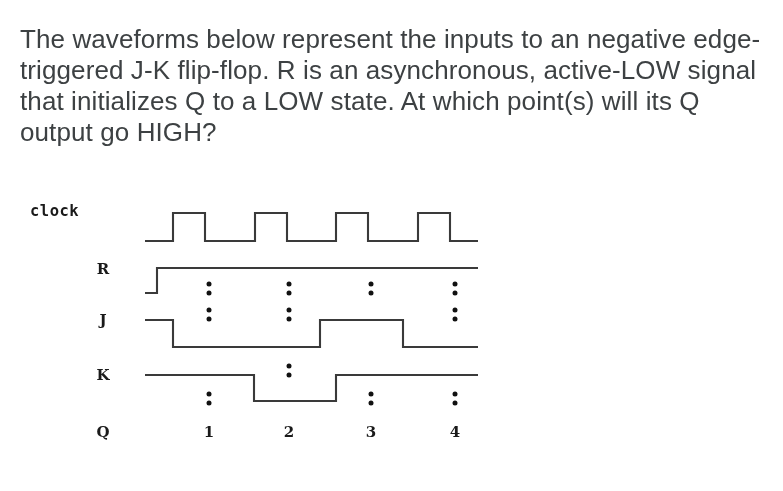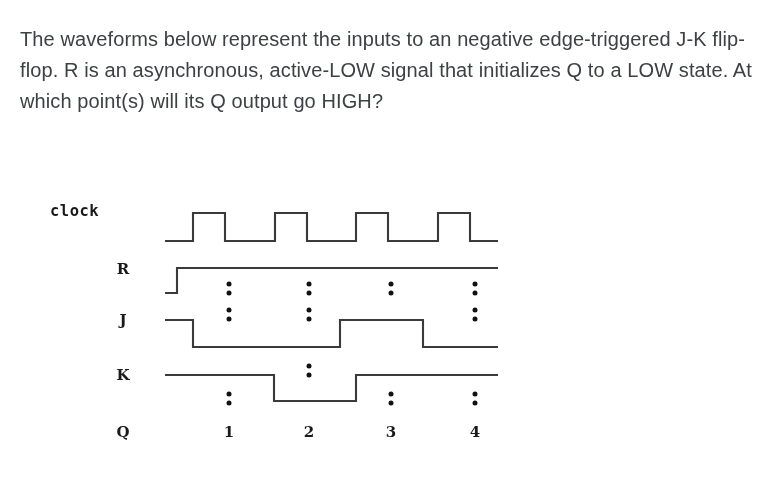--- a/index.html
+++ b/index.html
@@ -14,34 +14,33 @@
     overflow: hidden;
     font-family: "Liberation Sans", sans-serif;
     color: #3c4043;
   }
 
   #question-text {
     position: absolute;
     left: 20px;
     top: 24px;
     width: 745px;
-    font-size: 20px;
+    font-size: 26px;
     line-height: 31px;
     color: #3d4143;
     font-family: "Liberation Sans", sans-serif;
     letter-spacing: 0.1px;
   }
 
   #waveform-figure {
     position: absolute;
     left: 0px;
     top: 188px;
     width: 520px;
     height: 275px;
-    margin-left: 20px;
   }
 
   #waveform-figure svg {
     display: block;
   }
 
   .wf-label {
     font-family: "DejaVu Serif", serif;
     font-weight: bold;
     font-size: 15px;

